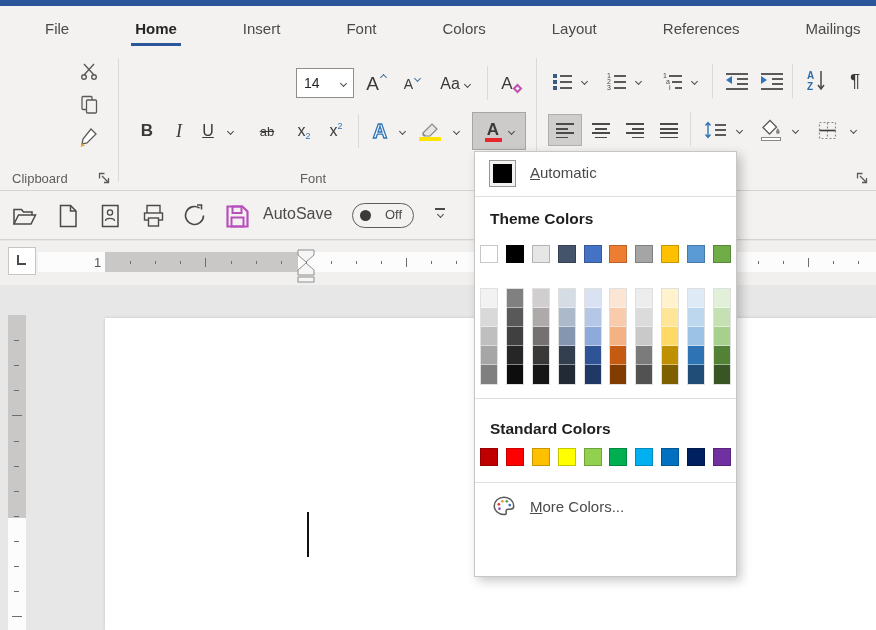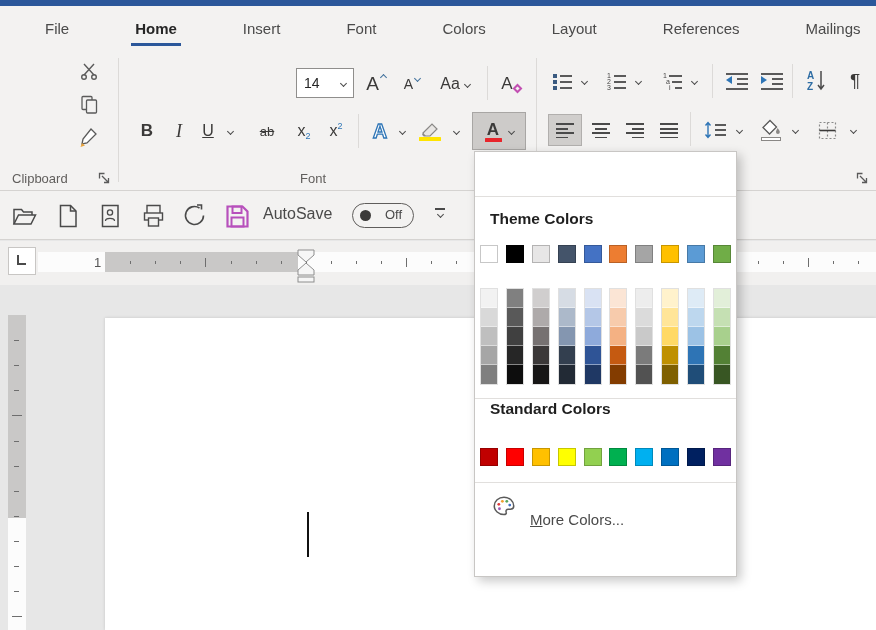--- a/index.html
+++ b/index.html
@@ -467,20 +467,26 @@
       <span class="vtick" style="top: 175.7px;"></span>
       <span class="vtick" style="top: 200.8px;"></span>
       <span class="vtick" style="top: 225.9px;"></span>
       <span class="vtick" style="top: 251px;"></span>
       <span class="vtick" style="top: 276.1px;"></span>
       <span class="vtick long" style="top: 301.2px;"></span>
     </div>
   <div class="caret"></div>
 
   <div class="dropdown">
+    <div style="position:absolute;left:0;top:0;width:100%;height:41px;">
+      <div class="auto-swatch">
+        <div class="inner" style="background: rgb(0, 0, 0);"></div>
+      </div>
+      <span class="dd-label" style="top:12px;"><span class="mn">A</span><span>utomatic</span></span>
+    </div>
     <div class="dd-sep" style="top:44px;"></div>
     <div class="dd-header" style="top:58px;">Theme Colors</div>
     <div class="swatch-row" style="top:93px;">
         <div class="swatch" style="background: rgb(255, 255, 255);"></div>
         <div class="swatch" style="background: rgb(0, 0, 0);"></div>
         <div class="swatch" style="background: rgb(231, 230, 230);"></div>
         <div class="swatch" style="background: rgb(68, 84, 106);"></div>
         <div class="swatch" style="background: rgb(68, 114, 196);"></div>
         <div class="swatch" style="background: rgb(237, 125, 49);"></div>
         <div class="swatch" style="background: rgb(165, 165, 165);"></div>
@@ -554,21 +560,21 @@
         </div>
         <div class="vcol">
           <div class="vcell" style="background: rgb(226, 239, 217);"></div>
           <div class="vcell" style="background: rgb(197, 224, 179);"></div>
           <div class="vcell" style="background: rgb(168, 208, 141);"></div>
           <div class="vcell" style="background: rgb(83, 129, 53);"></div>
           <div class="vcell" style="background: rgb(56, 86, 35);"></div>
         </div>
       </div>
     <div class="dd-sep" style="top:246px;"></div>
-    <div class="dd-header" style="top:248px;">Standard Colors</div>
+    <div class="dd-header" style="top:268px;">Standard Colors</div>
     <div class="swatch-row" style="top:296px;">
         <div class="swatch" style="background: rgb(192, 0, 0);"></div>
         <div class="swatch" style="background: rgb(255, 0, 0);"></div>
         <div class="swatch" style="background: rgb(255, 192, 0);"></div>
         <div class="swatch" style="background: rgb(255, 255, 0);"></div>
         <div class="swatch" style="background: rgb(146, 208, 80);"></div>
         <div class="swatch" style="background: rgb(0, 176, 80);"></div>
         <div class="swatch" style="background: rgb(0, 176, 240);"></div>
         <div class="swatch" style="background: rgb(0, 112, 192);"></div>
         <div class="swatch" style="background: rgb(0, 32, 96);"></div>
@@ -577,17 +583,17 @@
     <div class="dd-sep" style="top:330px;"></div>
     <div style="position:absolute;left:0;top:336px;width:100%;height:40px;">
       <svg class="dd-item-icon" style="top:6px;" width="26" height="26" viewBox="0 0 24 24">
         <path d="M12 3 c-5 0 -9 3.6 -9 8 s4 8 9 8 c1.6 0 2.5 -1 2 -2.2 c-0.5 -1.4 0.3 -2.8 1.8 -2.8 H18 c1.7 0 3 -1.3 3 -3 c0 -4.4 -4 -8 -9 -8 z" fill="none" stroke="#5A5A5A" stroke-width="1.4"></path>
         <circle cx="7.2" cy="9.5" r="1.3" fill="#E03A3A"></circle>
         <circle cx="10.5" cy="6.8" r="1.3" fill="#F0A030"></circle>
         <circle cx="14.6" cy="6.8" r="1.3" fill="#58A55C"></circle>
         <circle cx="17.3" cy="10.2" r="1.3" fill="#4472C4"></circle>
         <circle cx="7.8" cy="13.6" r="1.3" fill="#9B59B6"></circle>
       </svg>
-      <span class="dd-label" style="top:23px;"><span class="mn">M</span><span>ore Colors...</span></span>
+      <span class="dd-label" style="top:10px;"><span class="mn">M</span><span>ore Colors...</span></span>
     </div>
   </div>
 
 </div>
 
 </body></html>

